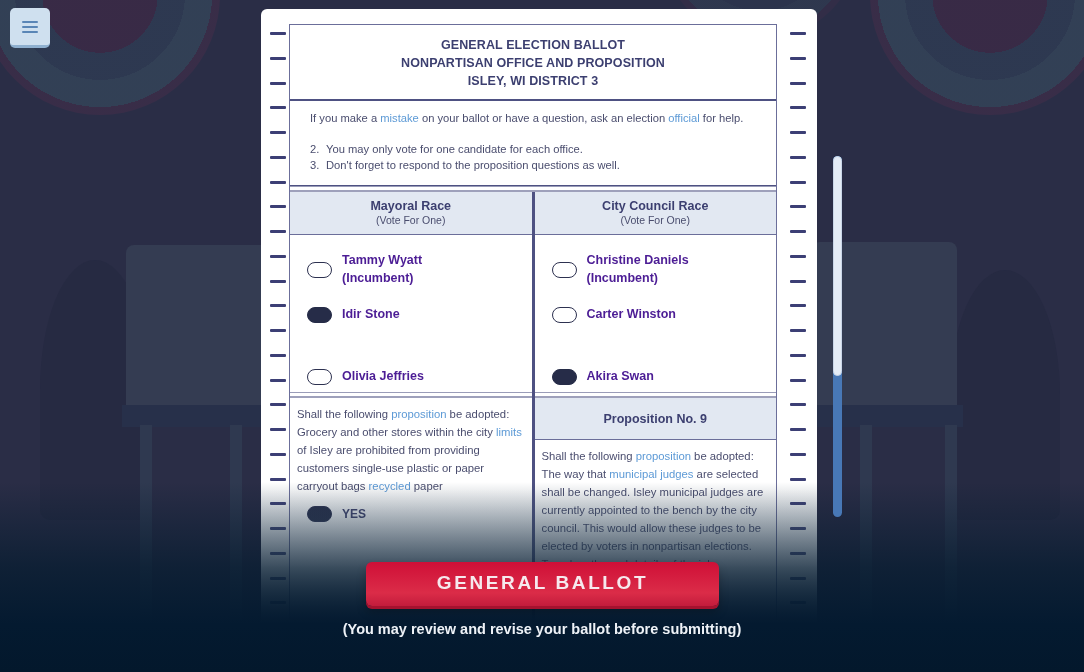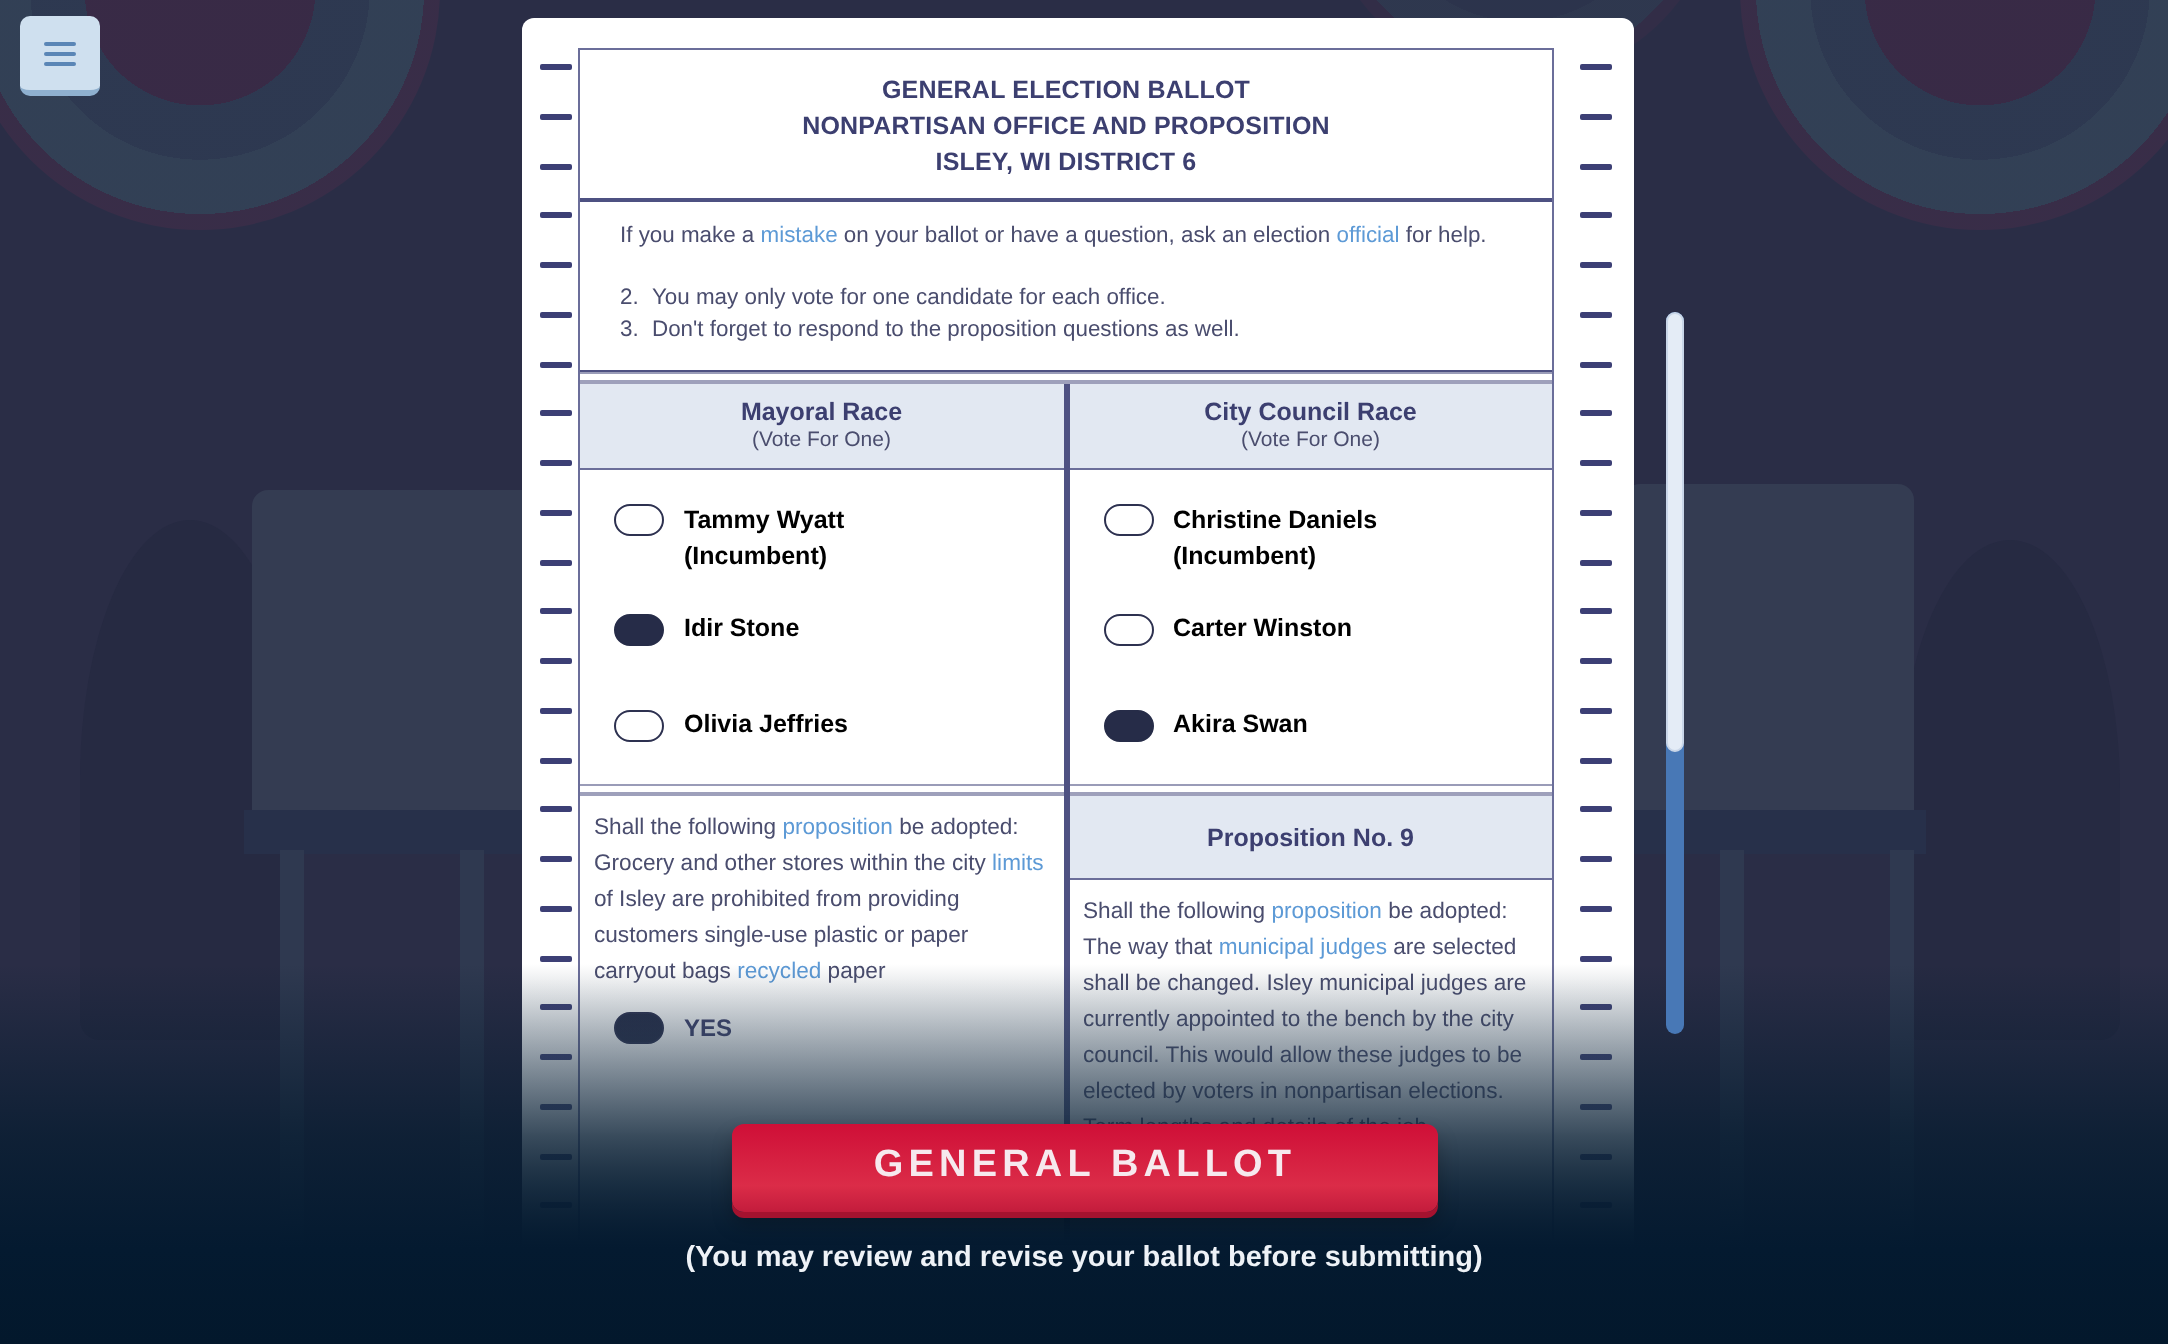--- a/index.html
+++ b/index.html
@@ -90,32 +90,32 @@
 
     .race-head {
       background: #e2e8f2; text-align: center; padding: 6px 0 6px; height: 43px;
       border-bottom: 1.5px solid #6b6e9a;
       font-family: "Liberation Sans", sans-serif;
     }
     .race-head .title { font-size: 12.5px; font-weight: bold; color: #3c3f70; line-height: 16px; }
     .race-head .sub { font-size: 10.5px; color: #4a4d6e; line-height: 13px; }
     .race-body { height: 157px; padding-top: 16px; }
     .cand {
-      display: flex; align-items: flex-start; padding-left: 17px; cursor: pointer;
-      font-family: "Liberation Sans", sans-serif; font-weight: bold; font-size: 12.5px; color: #000000;
+      display: flex; align-items: center; padding-left: 17px; cursor: pointer;
+      font-family: "Liberation Sans", sans-serif; font-weight: bold; font-size: 12.5px; color: #4c1d95;
       line-height: 18px;
     }
     .cand .oval {
       flex: none; width: 25px; height: 16px; border-radius: 8px; border: 1.5px solid #2d3150;
       margin-right: 10px; margin-top: 1px; background: #fff;
     }
     .cand .oval.filled { background: #262c48; border-color: #262c48; }
     .cand .name { padding-top: 0; }
     .c1 { margin-bottom: 18px; }
-    .c2 { margin-bottom: 30px; }
+    .c2 { margin-bottom: 44px; }
     .c2 .oval, .c3 .oval { margin-top: 2px; }
 
     .prop-head {
       background: #e2e8f2; text-align: center; height: 42px; line-height: 42px;
       border-bottom: 1.5px solid #6b6e9a;
       font-family: "Liberation Sans", sans-serif; font-size: 12.5px; font-weight: bold; color: #3c3f70;
     }
     .prop-body {
       padding: 7px 6px 0 7px; font-family: "Liberation Sans", sans-serif; font-size: 11.3px;
       line-height: 18px; color: #4a4d6e; height: 180px;
@@ -235,21 +235,21 @@
       <span style="top: 567.5px;"></span>
       <span style="top: 592.25px;"></span>
       <span style="top: 617px;"></span>
       <span style="top: 641.75px;"></span>
     </div>
 
   <div class="ballot">
     <div class="ballot-header">
       <div>GENERAL ELECTION BALLOT</div>
       <div>NONPARTISAN OFFICE AND PROPOSITION</div>
-      <div>ISLEY, WI DISTRICT 6</div>
+      <div>ISLEY, WI DISTRICT 3</div>
     </div>
 
     <div class="instructions">
       <p>
         <span>If you make a </span><span class="link">mistake</span><span> on your ballot or have a question, ask an election </span><span class="link">official</span><span> for help.</span>
       </p>
       <ol>
         <li><span class="num">2.</span><span>You may only vote for one candidate for each office.</span></li>
         <li><span class="num">3.</span><span>Don't forget to respond to the proposition questions as well.</span></li>
       </ol>

